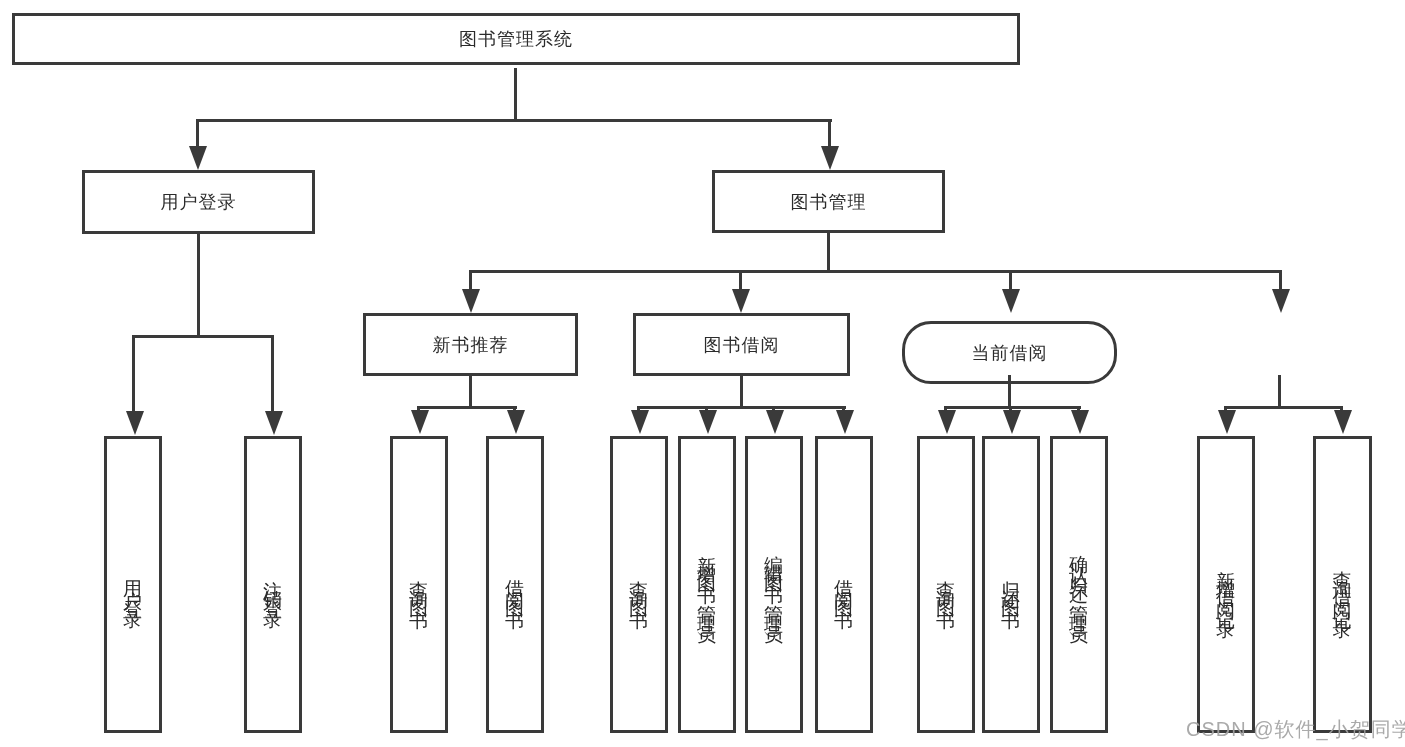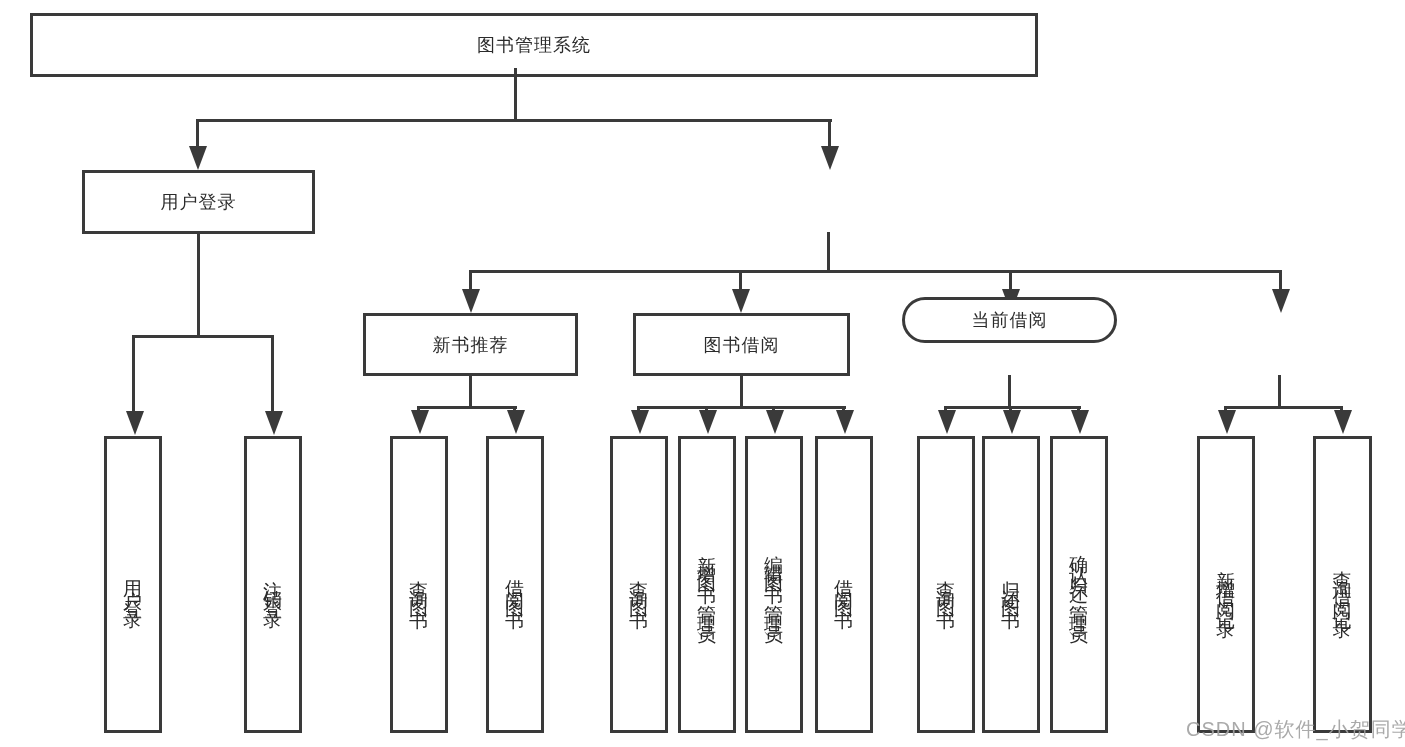--- a/index.html
+++ b/index.html
@@ -29,33 +29,36 @@
   #watermark{
     position:absolute;left:1186px;top:716px;z-index:5;
     font-size:20px;color:#a3a3a3;opacity:.92;white-space:nowrap;letter-spacing:1px;
   }
 </style>
 </head>
 <body>
 
 <div id="canvas">
 
-  <div class="box" style="left:12px;top:13px;width:1008px;height:64px;margin-left:18px;">
+  <div class="box" style="left:12px;top:13px;width:1008px;height:52px;">
     <span>图书管理系统</span>
   </div>
 
   <div class="v" style="left:514px;top:68px;height:54px;"></div>
   <div class="h" style="left:196px;top:119px;width:636px;"></div>
   <div class="v" style="left:196px;top:119px;height:30px;"></div>
   <div class="ah" style="left:189px;top:146px;"></div>
   <div class="v" style="left:828px;top:119px;height:30px;"></div>
   <div class="ah" style="left:821px;top:146px;"></div>
 
   <div class="box" style="left:82px;top:170px;width:233px;height:64px;">
     <span>用户登录</span>
+  </div>
+  <div class="box" style="left:712px;top:170px;width:233px;height:63px;">
+    <span>图书管理</span>
   </div>
 
   <div class="v" style="left:197px;top:233px;height:105px;"></div>
   <div class="h" style="left:132px;top:335px;width:142px;"></div>
   <div class="v" style="left:132px;top:335px;height:80px;"></div>
   <div class="ah" style="left:126px;top:411px;"></div>
   <div class="v" style="left:271px;top:335px;height:80px;"></div>
   <div class="ah" style="left:265px;top:411px;"></div>
 
   <div class="v" style="left:827px;top:232px;height:41px;"></div>
@@ -68,21 +71,21 @@
   <div class="ah" style="left:1002px;top:289px;"></div>
   <div class="v" style="left:1279px;top:270px;height:25px;"></div>
   <div class="ah" style="left:1272px;top:289px;"></div>
 
   <div class="box" style="left:633px;top:313px;width:217px;height:63px;">
     <span>图书借阅</span>
   </div>
   <div class="box" style="left:363px;top:313px;width:215px;height:63px;">
     <span>新书推荐</span>
   </div>
-  <div class="box" style="left:902px;top:297px;width:215px;height:46px;border-radius:29px;">
+  <div class="box" style="left:902px;top:321px;width:215px;height:63px;border-radius:29px;">
     <span>当前借阅</span>
   </div>
 
   <div class="v" style="left:469px;top:375px;height:34px;"></div>
   <div class="h" style="left:417px;top:406px;width:100px;"></div>
   <div class="v" style="left:417px;top:406px;height:8px;"></div>
   <div class="ah" style="left:411px;top:410px;"></div>
   <div class="v" style="left:513px;top:406px;height:8px;"></div>
   <div class="ah" style="left:507px;top:410px;"></div>
 

